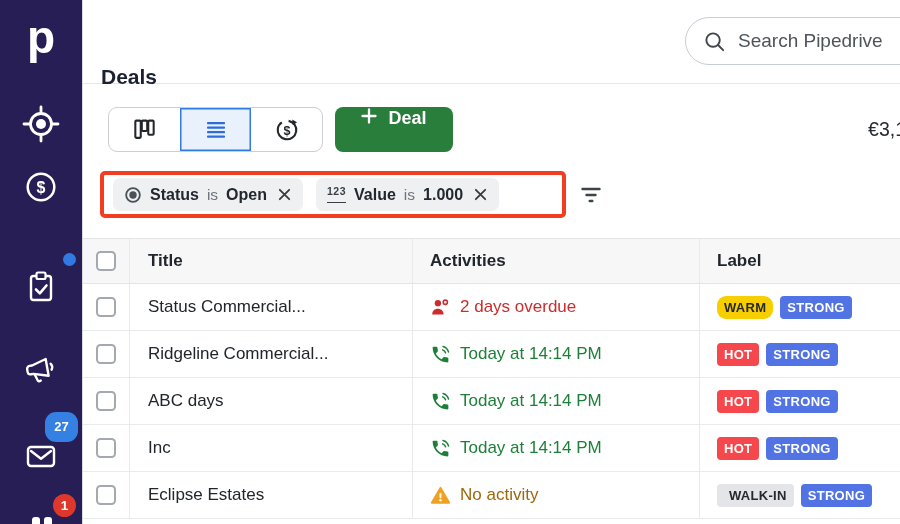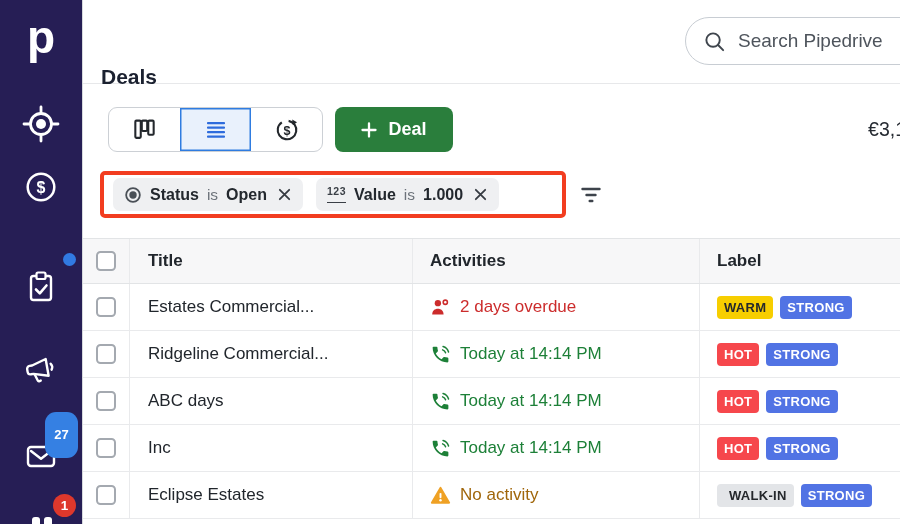--- a/index.html
+++ b/index.html
@@ -10,42 +10,42 @@
   .sidebar{position:absolute;left:0;top:0;width:82px;height:524px;background:#261e55;}
   .logo{position:absolute;left:0;top:8px;width:82px;text-align:center;color:#fff;
         font-size:46px;font-weight:700;line-height:58px;}
   .nav-icon{position:absolute;}
   .nav-target{left:21px;top:104px;}
   .nav-dollar{left:23px;top:169px;}
   .nav-clipboard{left:23px;top:269px;}
   .nav-megaphone{left:22px;top:351px;}
   .nav-mail{left:24px;top:439px;}
   .notif-dot{position:absolute;left:63px;top:253px;width:13px;height:13px;border-radius:50%;background:#317ae2;}
-  .badge-blue{position:absolute;left:45px;top:412px;min-width:21px;height:22px;padding:12px 6px;border-radius:11px;
+  .badge-blue{position:absolute;left:45px;top:412px;min-width:21px;height:22px;padding:4px 6px;border-radius:11px;
               background:#3580e3;color:#fff;font-size:13px;font-weight:700;line-height:22px;text-align:center;}
   .badge-red{position:absolute;left:53px;top:494px;width:23px;height:23px;border-radius:50%;
              background:#de382c;color:#fff;font-size:13.5px;font-weight:700;line-height:23px;text-align:center;}
   .partial-icon{position:absolute;top:517px;width:8px;height:7px;background:#fff;border-radius:3px 3px 0 0;}
   .p1{left:32px;} .p2{left:44px;}
 
   
   .content{position:absolute;left:82px;top:0;width:818px;height:524px;border-left:1px solid #d7dade;box-sizing:border-box;}
   .page-header{position:absolute;left:0;top:0;width:100%;height:84px;border-bottom:1px solid #e7e8ea;box-sizing:border-box;background:#fff;}
   .page-title{position:absolute;left:18px;top:29px;font-size:21px;font-weight:700;color:#1b2130;margin-top:36px;}
   .search-pill{position:absolute;left:602px;top:17px;width:262px;height:48px;border:1.5px solid #c8cdd3;
                border-radius:26px;display:flex;align-items:center;padding-left:17px;gap:12px;box-sizing:border-box;background:#fff;}
   .search-text{font-size:19px;color:#4e545c;white-space:nowrap;}
 
   
   .seg-control{position:absolute;left:25px;top:107px;width:215px;height:45px;border:1px solid #ccd0d5;
                border-radius:9px;display:flex;box-sizing:border-box;background:#fff;overflow:hidden;}
   .seg{flex:1;display:flex;align-items:center;justify-content:center;cursor:pointer;}
   .seg.selected{background:#e9f1fc;box-shadow:inset 0 0 0 1.5px #2f7ce0;}
   .add-deal{position:absolute;left:252px;top:107px;width:118px;height:45px;border:none;border-radius:8px;
-            background:#2a7e3c;color:#fff;display:flex;align-items:center;justify-content:center;gap:11px;
+            background:#2a7e3c;color:#fff;display:flex;align-items:flex-start;justify-content:center;gap:11px;
             font-size:18px;font-weight:700;font-family:"Liberation Sans",sans-serif;cursor:pointer;}
   .summary-value{position:absolute;right:-6px;top:118px;font-size:19.5px;color:#262b32;white-space:nowrap;}
 
   
   .filter-box{position:absolute;left:17px;top:171px;width:466px;height:47px;border:4px solid #f23d20;border-radius:5px;
               display:flex;align-items:center;padding:0 9px;gap:13px;box-sizing:border-box;}
   .chip{height:33px;background:#eff0f2;border-radius:7px;display:inline-flex;align-items:center;
         padding:0 11px;gap:8px;font-size:16px;white-space:nowrap;cursor:pointer;}
   .chip-field,.chip-value{font-weight:700;color:#23282e;}
   .chip-op{color:#6d737b;font-size:15.5px;}
@@ -213,34 +213,34 @@
         <div class="cell c-title">Title</div>
         <div class="cell c-activity">Activities</div>
         <div class="cell c-label">Label</div>
       </div>
       <div>
           <div class="trow">
     <div class="cell c-check">
               <span class="checkbox"></span>
             </div>
     <div class="cell c-title">
-              <span class="title-text">Estates Commercial...</span>
+              <span class="title-text">Status Commercial...</span>
             </div>
     <div class="cell c-activity">
       <span class="act-icon">
                 <svg width="21" height="21" viewBox="0 0 24 24">
     <circle cx="9" cy="7" r="3.6" fill="#cc2c2c"></circle>
     <path d="M2.5,20 c0-4.2 2.9-6.6 6.5-6.6 s6.5,2.4 6.5,6.6 z" fill="#cc2c2c"></path>
     <circle cx="17.5" cy="6" r="2.4" fill="none" stroke="#cc2c2c" stroke-width="1.8"></circle>
   </svg>
               </span>
       <span class="act-text" style="color: rgb(204, 44, 44);">2 days overdue</span>
     </div>
     <div class="cell c-label">
-              <span class="label-chip" style="background: rgb(247, 206, 0); color: rgb(37, 40, 44);">WARM</span>
+              <span class="label-chip" style="background: rgb(247, 206, 0); color: rgb(37, 40, 44); border-radius: 9px;">WARM</span>
               <span class="label-chip" style="background: rgb(81, 115, 228); color: rgb(255, 255, 255);">STRONG</span>
             </div>
   </div>
           <div class="trow">
     <div class="cell c-check">
               <span class="checkbox"></span>
             </div>
     <div class="cell c-title">
               <span class="title-text">Ridgeline Commercial...</span>
             </div>

